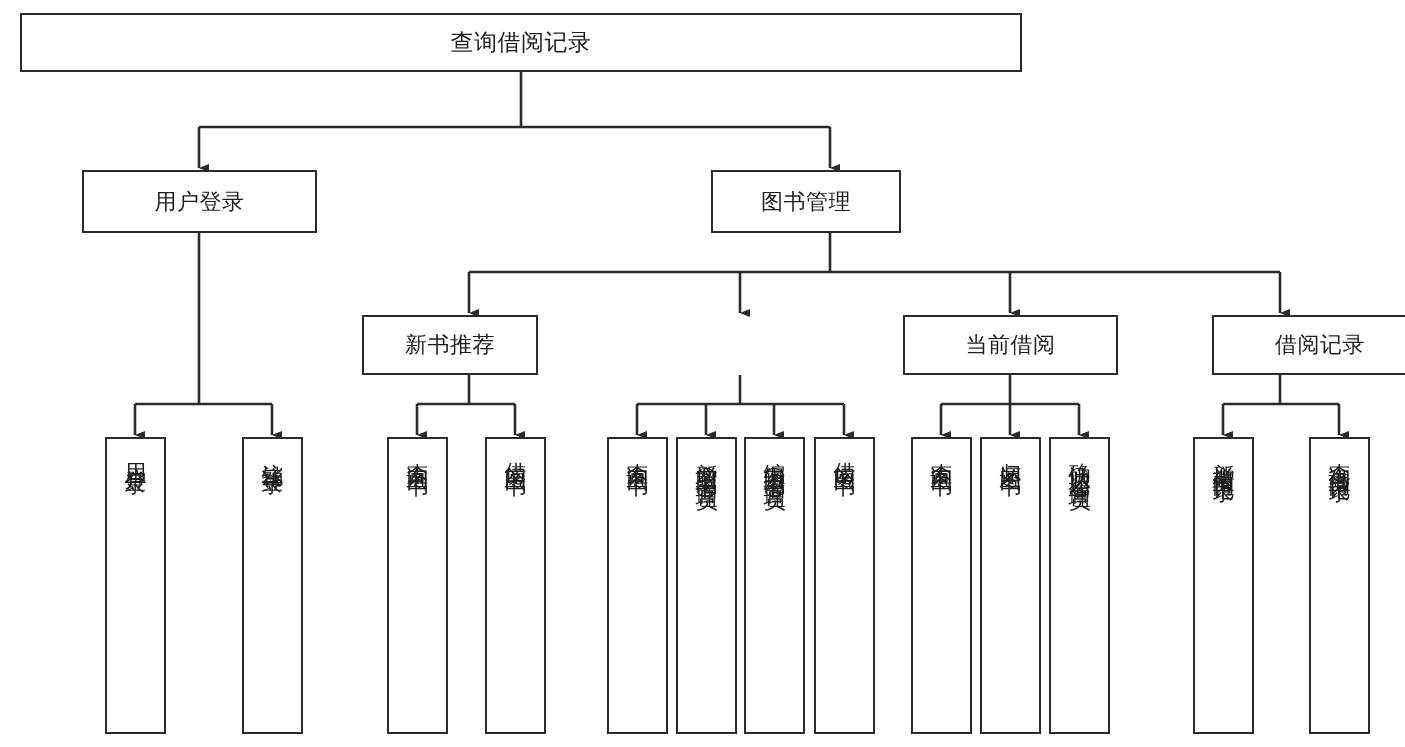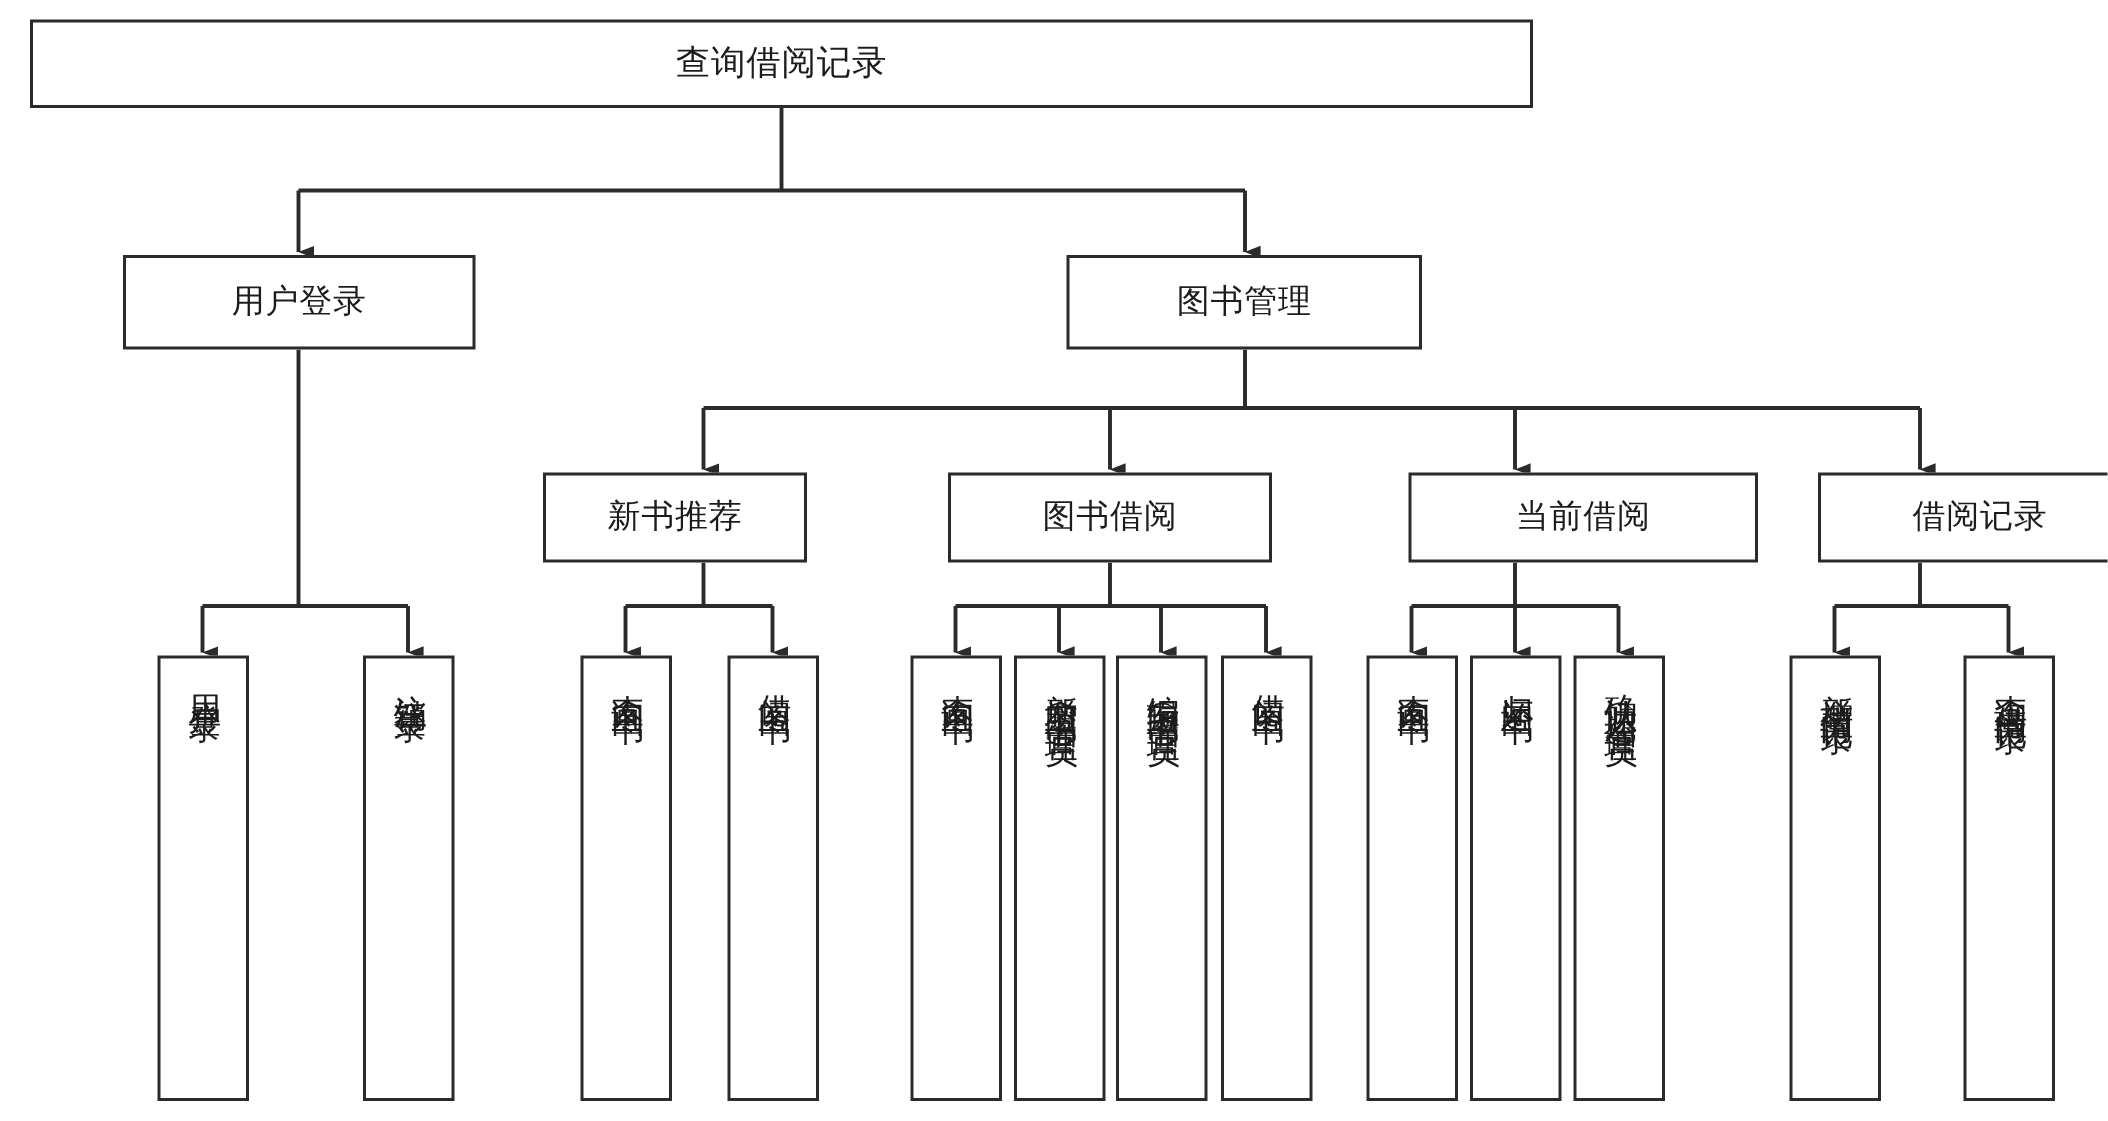--- a/index.html
+++ b/index.html
@@ -116,31 +116,28 @@
     </g>
   </svg>
 
   <div class="node h-node root" style="left:20px;top:13px;width:1002px;height:59px;">
     <span class="label">查询借阅记录</span>
   </div>
 
   <div class="node h-node" style="left:82px;top:170px;width:235px;height:63px;">
     <span class="label">用户登录</span>
   </div>
-  <div class="node h-node" style="left:711px;top:170px;width:237px;height:63px;">
+  <div class="node h-node" style="left:711px;top:170px;width:190px;height:63px;">
     <span class="label">图书管理</span>
   </div>
 
   <div class="node h-node" style="left:362px;top:315px;width:176px;height:60px;">
     <span class="label">新书推荐</span>
   </div>
-  <div class="node h-node" style="left:632px;top:315px;width:216px;height:60px;">
-    <span class="label">图书借阅</span>
-  </div>
-  <div class="node h-node" style="left:903px;top:315px;width:233px;height:60px;margin-left:36px;">
+  <div class="node h-node" style="left:903px;top:315px;width:215px;height:60px;">
     <span class="label">当前借阅</span>
   </div>
   <div class="node h-node" style="left:1172px;top:315px;width:216px;height:60px;margin-left:40px;">
     <span class="label">借阅记录</span>
   </div>
 
   <div class="node v-node" style="left:105px;top:437px;width:61px;height:297px;">
     <span class="label">用户登录</span>
   </div>
   <div class="node v-node" style="left:242px;top:437px;width:61px;height:297px;">

